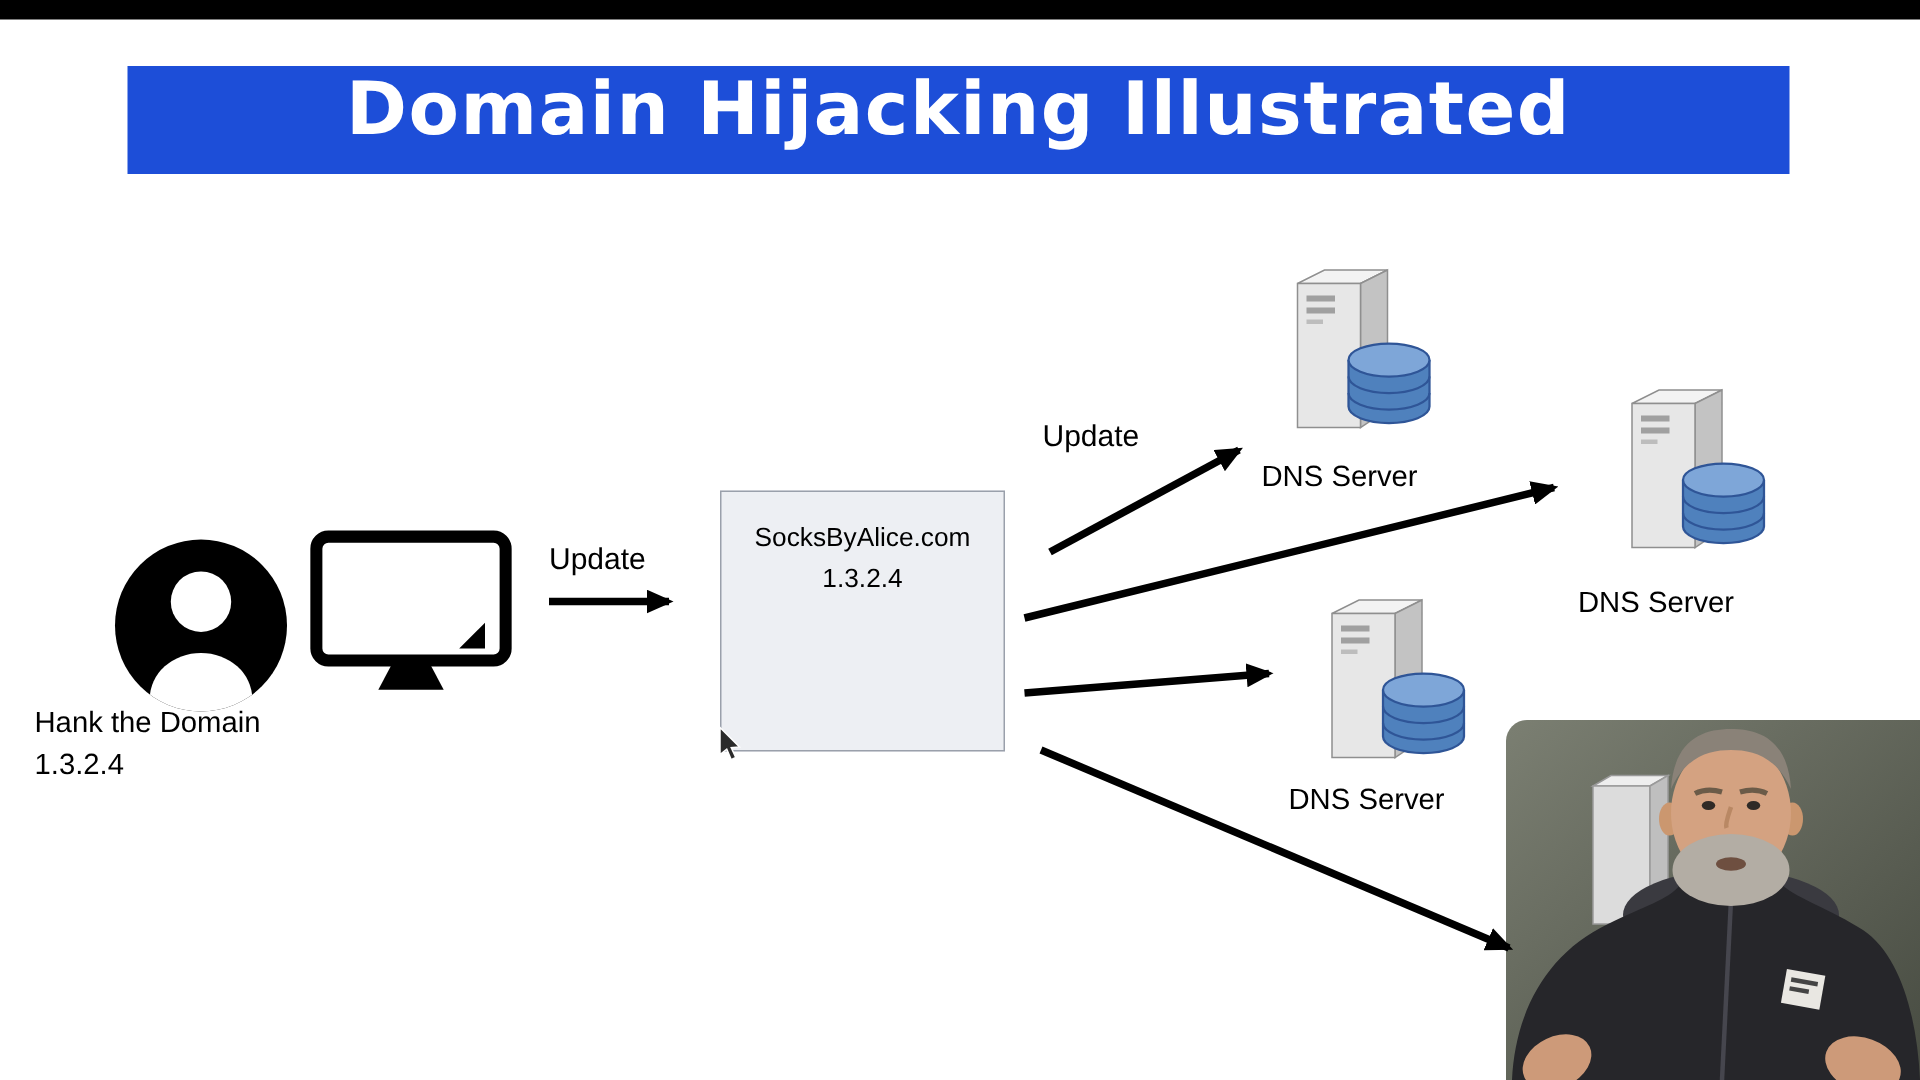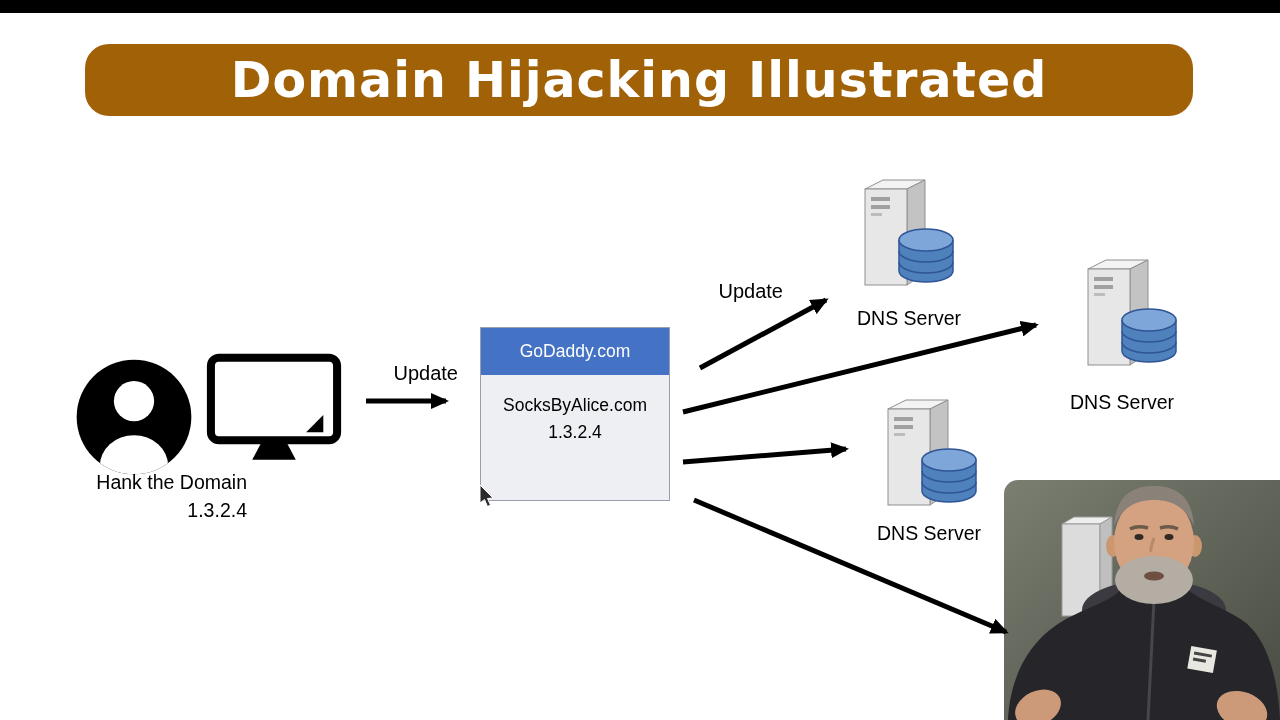--- a/index.html
+++ b/index.html
@@ -1,24 +1,24 @@
 <!DOCTYPE html>
 <html><head>
 <meta charset="utf-8">
 <style>
   html,body { margin:0; padding:0; background:#fff; }
   .stage { position:relative; width:1280px; height:720px; background:#ffffff; overflow:hidden;
            font-family:"Liberation Sans", sans-serif; }
   .letterbox { position:absolute; left:0; top:0; width:1280px; height:13px; background:#000; }
-  .banner { position:absolute; left:85px; top:44px; width:1108px; height:72px; background:#a16207;
-            display:flex; align-items:center; justify-content:center;border-radius:24px; }
+  .banner { position:absolute; left:85px; top:44px; width:1108px; height:72px; background:#1d4ed8;
+            display:flex; justify-content:center; }
   .banner .banner-text { color:#ffffff; font-family:"DejaVu Sans", sans-serif; font-weight:bold;
             font-size:49px; letter-spacing:1px; white-space:nowrap; }
   .icon { position:absolute; }
-  .lbl { position:absolute; text-align:right; font-size:19.5px; color:#000; }
+  .lbl { position:absolute; text-align:left; font-size:19.5px; color:#000; }
   .lbl.update { font-size:20px; }
   .card { position:absolute; left:480px; top:327px; width:190px; height:174px;
           border:1px solid #9aa0ab; background:#edeff3; box-sizing:border-box; z-index:2; }
   .card-header { height:47px; background:#4472C4; color:#fff; display:flex; align-items:center;
           justify-content:center; font-size:17.5px; }
   .card-body { padding-top:17px; text-align:center; font-size:17.5px; line-height:27px; color:#000; }
   .server { position:absolute; width:115px; height:122px; }
   .arrows-layer { position:absolute; left:0; top:0; z-index:6; pointer-events:none; }
   .arrow { stroke:#000; stroke-width:5; marker-end:url(#ah); }
   .webcam { position:absolute; left:1004px; top:480px; width:276px; height:240px;
@@ -72,21 +72,20 @@
     <polygon points="50,77 70,77 79,94 41,94" fill="#000"></polygon>
   </svg>
 
   <div class="lbl" style="left:23px; top:471px; width:224px;">Hank the Domain</div>
   <div class="lbl" style="left:23px; top:499px; width:224px;">1.3.2.4</div>
 
   <div class="lbl update" style="left:366px; top:362px; width:92px;">Update</div>
   <div class="lbl update" style="left:695px; top:280px; width:88px;">Update</div>
 
   <div class="card">
-    <div class="card-header">GoDaddy.com</div>
     <div class="card-body">
       <div>SocksByAlice.com</div>
       <div>1.3.2.4</div>
     </div>
   </div>
 
   <svg class="cursor" width="18" height="24" viewBox="0 0 18 24">
     <path d="M2,1 L2,19 L6.5,15.5 L9.5,22.5 L12.5,21 L9.5,14.5 L15,14 Z" fill="#2b2b2b" stroke="#fff" stroke-width="1"></path>
   </svg>
 

